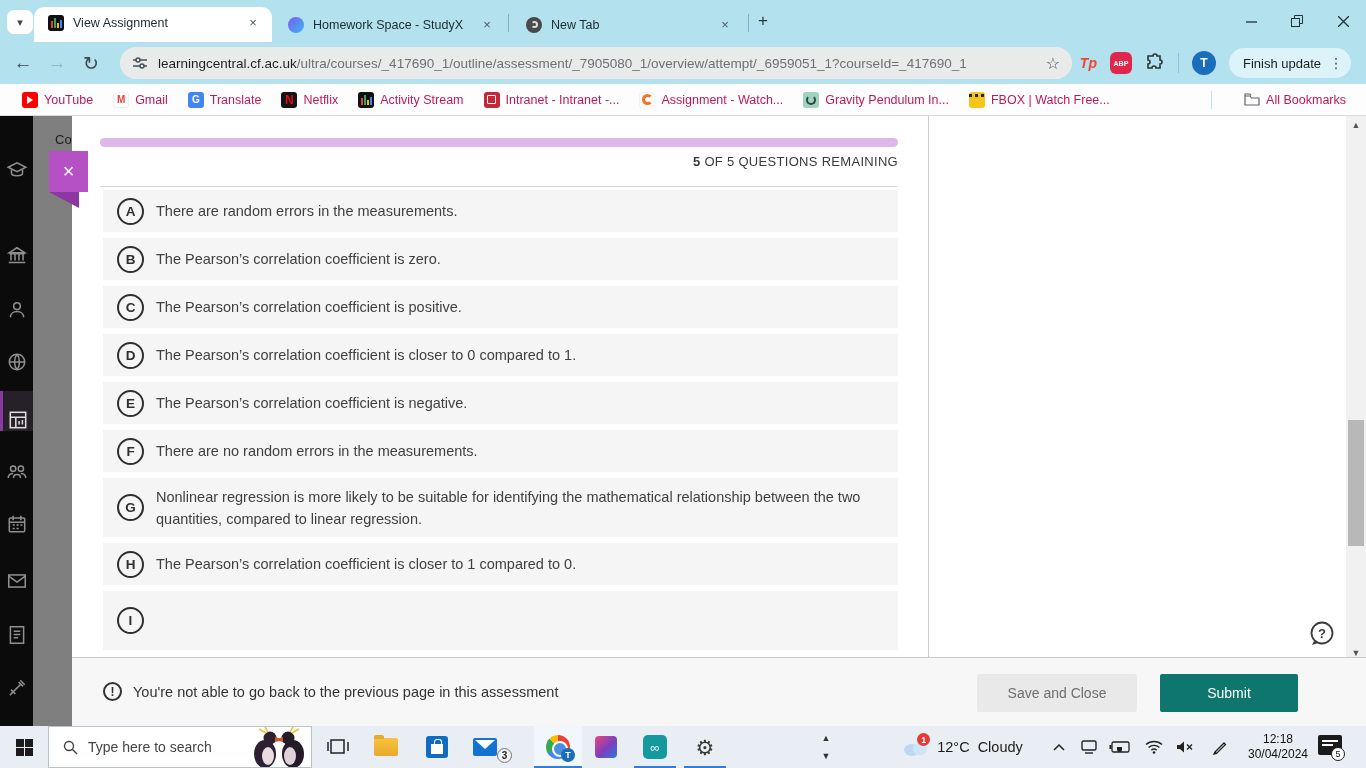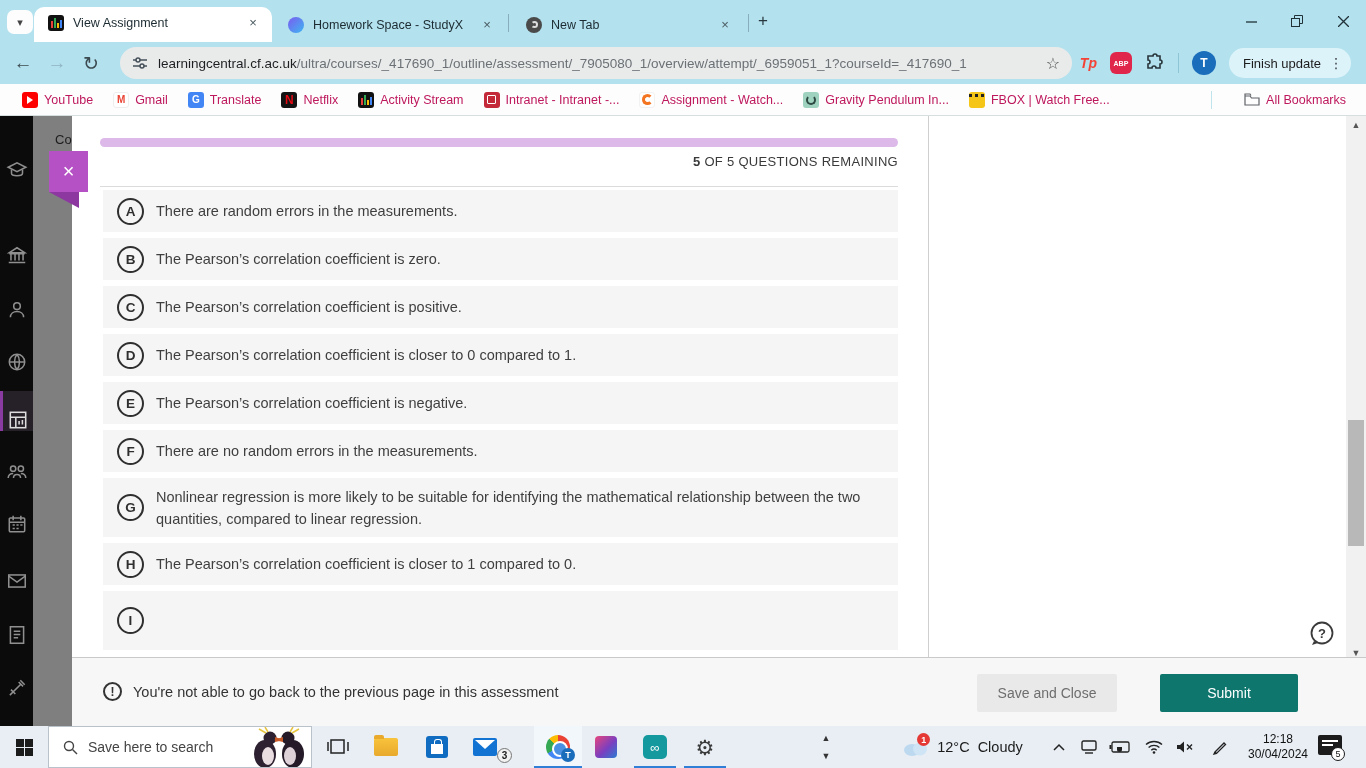--- a/index.html
+++ b/index.html
@@ -68,21 +68,21 @@
   .opt-text{font-size:14.5px;color:#3f3f3f;line-height:22px}
   .vdivider{position:absolute;left:928px;top:0;width:1px;height:541px;background:#cfcfcf}
   .help-bubble{position:absolute;left:1308px;top:504px;width:28px;height:28px}
   .scrollbar{position:absolute;left:1346px;top:0;width:20px;height:548px;background:#f1f1f1}
   .sb-thumb{position:absolute;left:2px;top:304px;width:16px;height:126px;background:#b8b8b8}
   .sb-arrow{position:absolute;left:5px;width:10px;height:10px;color:#555;font-size:9px;line-height:10px;text-align:center}
   .footer{position:absolute;left:72px;top:541px;width:1294px;height:69px;background:#f7f7f7;border-top:1px solid #c9c9c9}
   .foot-note{position:absolute;left:31px;top:24px;display:flex;align-items:center;gap:11px;font-size:14.5px;color:#333}
   .info-circle{width:19px;height:19px;border:2px solid #333;border-radius:50%;font-size:12px;font-weight:bold;display:flex;align-items:center;justify-content:center;color:#333}
   .btn{position:absolute;top:16px;height:38px;border-radius:2px;font-size:14px;display:flex;align-items:center;justify-content:center}
-  .btn-save{left:905px;width:140px;background:#e9e9e9;color:#6e6e6e}
+  .btn-save{left:905px;width:160px;background:#e9e9e9;color:#6e6e6e}
   .btn-submit{left:1088px;width:138px;background:#0f766e;color:#fff}
 
   
   .taskbar{position:absolute;left:0;top:726px;width:1366px;height:42px;background:#e8eef4}
   .start{position:absolute;left:0;top:0;width:48px;height:42px;display:flex;align-items:center;justify-content:center}
   .winlogo{width:17px;height:17px;display:grid;grid-template-columns:8px 8px;grid-template-rows:8px 8px;gap:1px}
   .winlogo i{background:#1b1b1b}
   .searchbox{position:absolute;left:48px;top:0;width:264px;height:42px;background:#fff;border:1px solid #b9c2cb;display:flex;align-items:center;padding-left:14px;gap:10px;overflow:hidden}
   .search-ph{font-size:14px;color:#444}
   .penguins{position:absolute;right:0;bottom:0;width:70px;height:40px}
@@ -410,21 +410,21 @@
         <i></i>
         <i></i>
       </span>
     </div>
 
   <div class="searchbox">
     <svg width="15" height="15" viewBox="0 0 15 15">
         <circle cx="6" cy="6" r="4.5" fill="none" stroke="#444" stroke-width="1.4"></circle>
         <line x1="9.5" y1="9.5" x2="14" y2="14" stroke="#444" stroke-width="1.4"></line>
       </svg>
-    <span class="search-ph">Save here to search</span>
+    <span class="search-ph">Type here to search</span>
     <svg class="penguins" viewBox="0 0 70 40">
       <ellipse cx="24" cy="27" rx="11" ry="14" fill="#2d2030"></ellipse>
       <ellipse cx="27" cy="29" rx="6" ry="9" fill="#e9dde2"></ellipse>
       <circle cx="29" cy="11" r="6.5" fill="#2d2030"></circle>
       <polygon points="34,10 43,13 34,15" fill="#c85a28"></polygon>
       <path d="M25 6l-7-4M27 5l-3-5" stroke="#e5c43e" stroke-width="1.5" fill="none"></path>
       <ellipse cx="52" cy="27" rx="11" ry="14" fill="#241a28"></ellipse>
       <ellipse cx="49" cy="29" rx="6" ry="9" fill="#ded2d8"></ellipse>
       <circle cx="47" cy="11" r="6.5" fill="#241a28"></circle>
       <polygon points="42,10 33,13 42,15" fill="#c85a28"></polygon>

